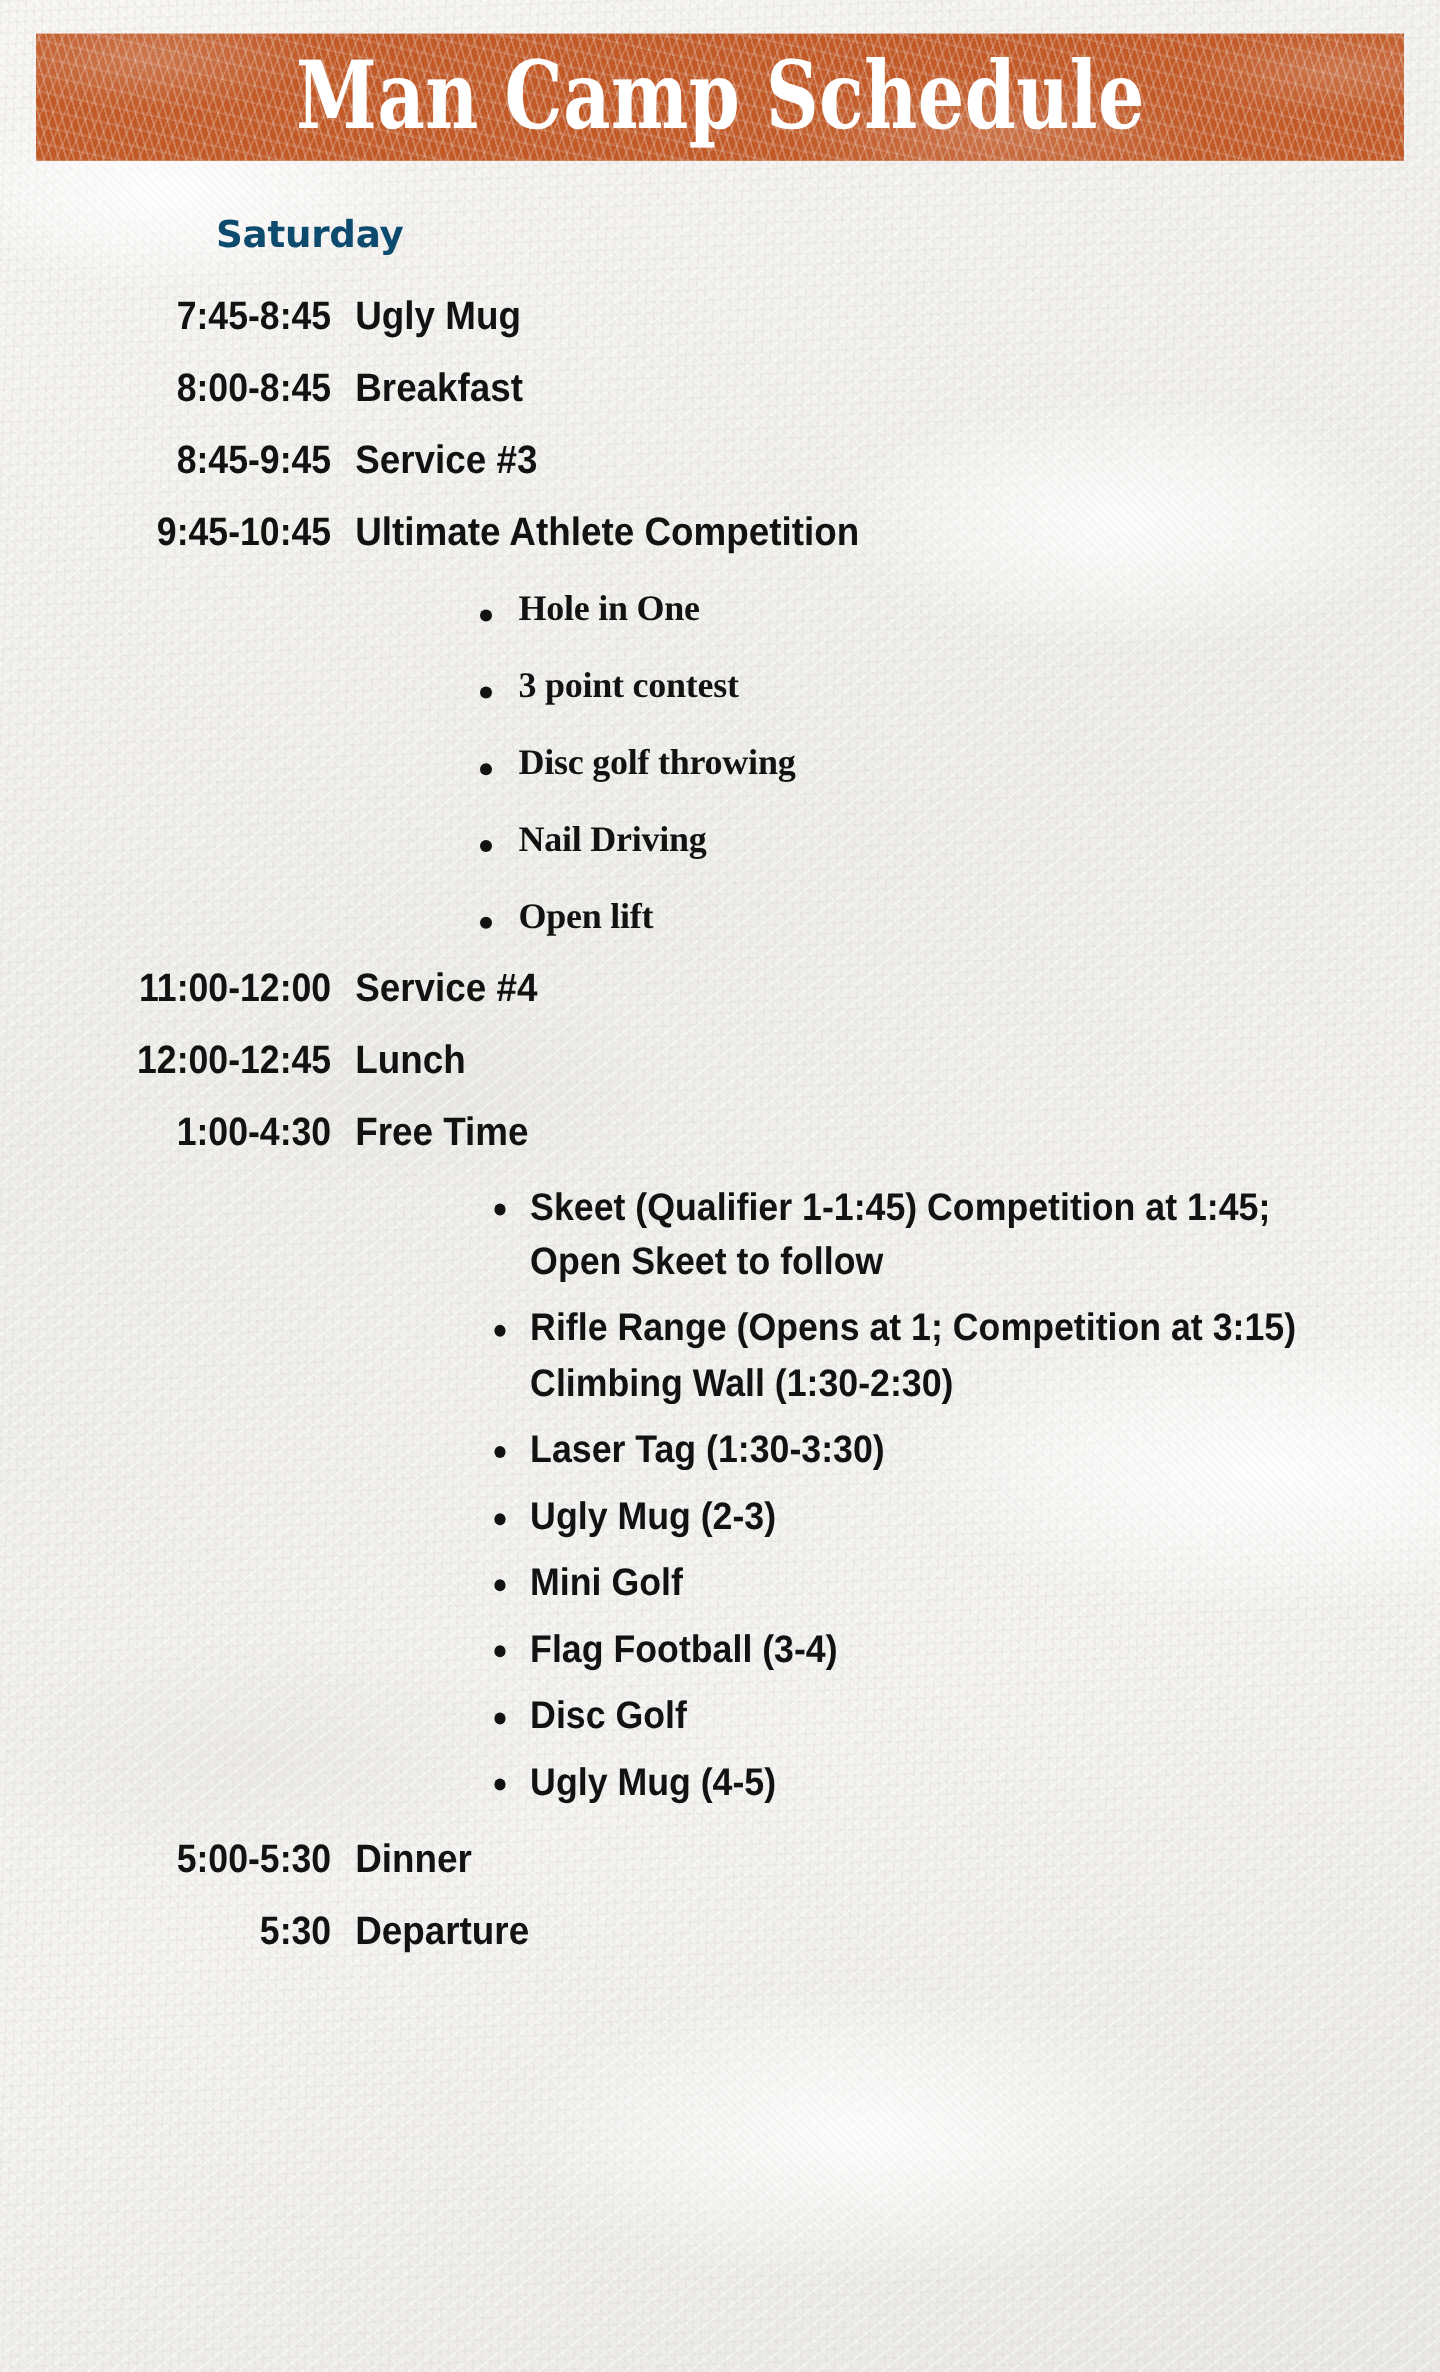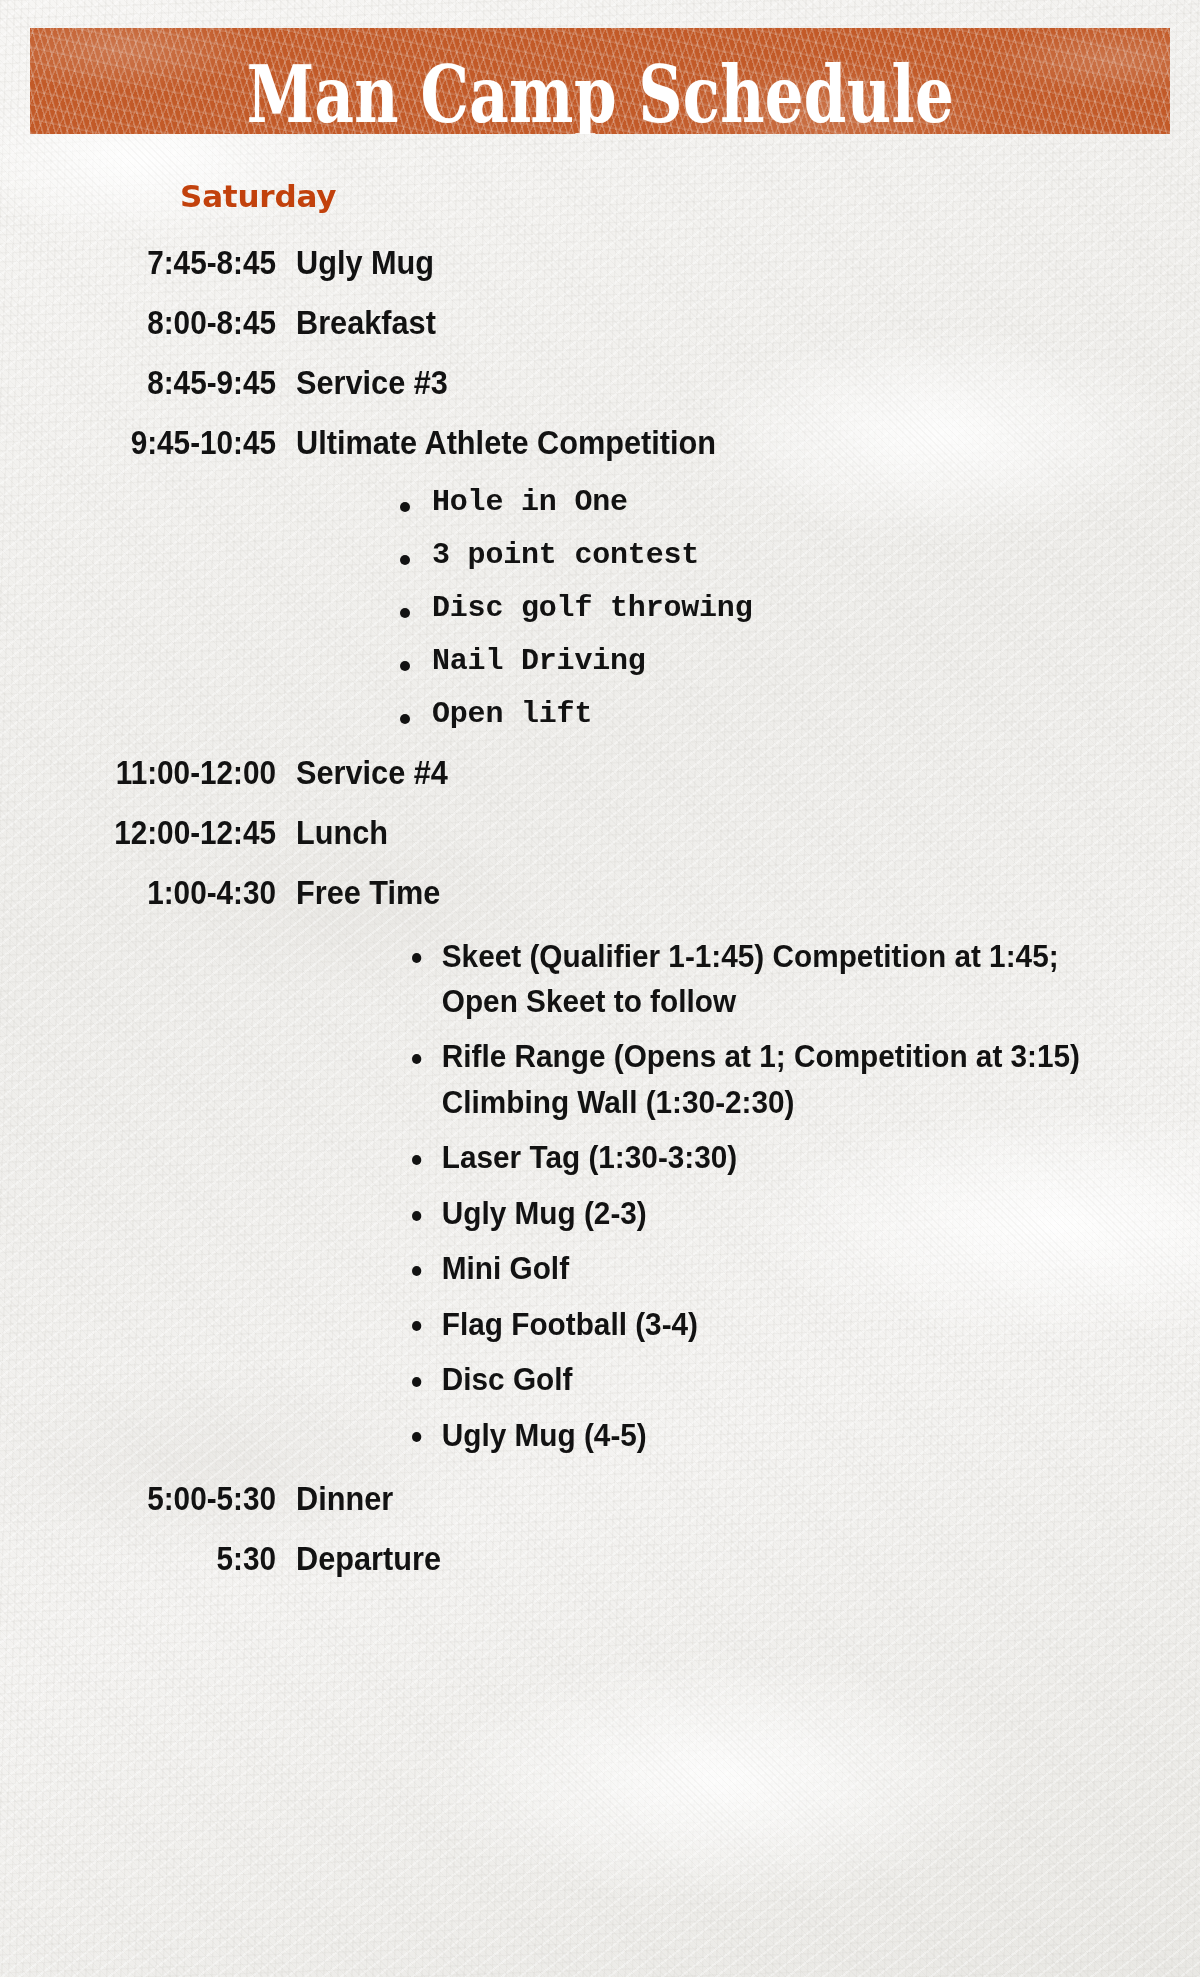--- a/index.html
+++ b/index.html
@@ -61,21 +61,21 @@
   }
 
   
   #banner {
     position: absolute;
     left: 30px;
     top: 28px;
     width: 1140px;
     height: 106px;
     display: flex;
-    align-items: flex-end;
+    align-items: center;
     justify-content: center;
     overflow: hidden;
     background-color: #c25a28;
     background-image:
       repeating-linear-gradient(74deg,
         rgba(236,222,214,0.30) 0px,
         rgba(236,222,214,0.30) 1px,
         rgba(236,222,214,0.0) 2px,
         rgba(236,222,214,0.0) 6px),
       repeating-linear-gradient(-66deg,
@@ -141,21 +141,21 @@
     transform: scaleX(0.93);
     transform-origin: left center;
     white-space: nowrap;
   }
 
   
   #day-heading {
     font-family: "DejaVu Sans", sans-serif;
     font-weight: 700;
     font-size: 31px;
-    color: #c2410c;
+    color: #0c4a6e;
     margin-left: 180px;
     margin-bottom: 30px;
     letter-spacing: -0.2px;
   }
 
   
   ul.bullets {
     list-style: none;
     margin: 6px 0 22px 0;
     padding: 0;
@@ -172,26 +172,27 @@
     position: absolute;
     left: 0;
     top: 0.62em;
     width: 10px;
     height: 10px;
     border-radius: 50%;
     background: #121212;
   }
   
   ul.bullets.geo li {
-    font-family: Liberation Mono, monospace;
+    font-family: Liberation Serif, serif;
     font-weight: 700;
     font-size: 30px;
     line-height: 1.2;
     letter-spacing: -0.2px;
     white-space: nowrap;
+    margin-top: 28px;
   }
   
   ul.bullets.cond {
     margin-left: 12px;
   }
   ul.bullets.cond li {
     font-family: "Liberation Sans", sans-serif;
     font-weight: 700;
     font-size: 32px;
     line-height: 1.42;

